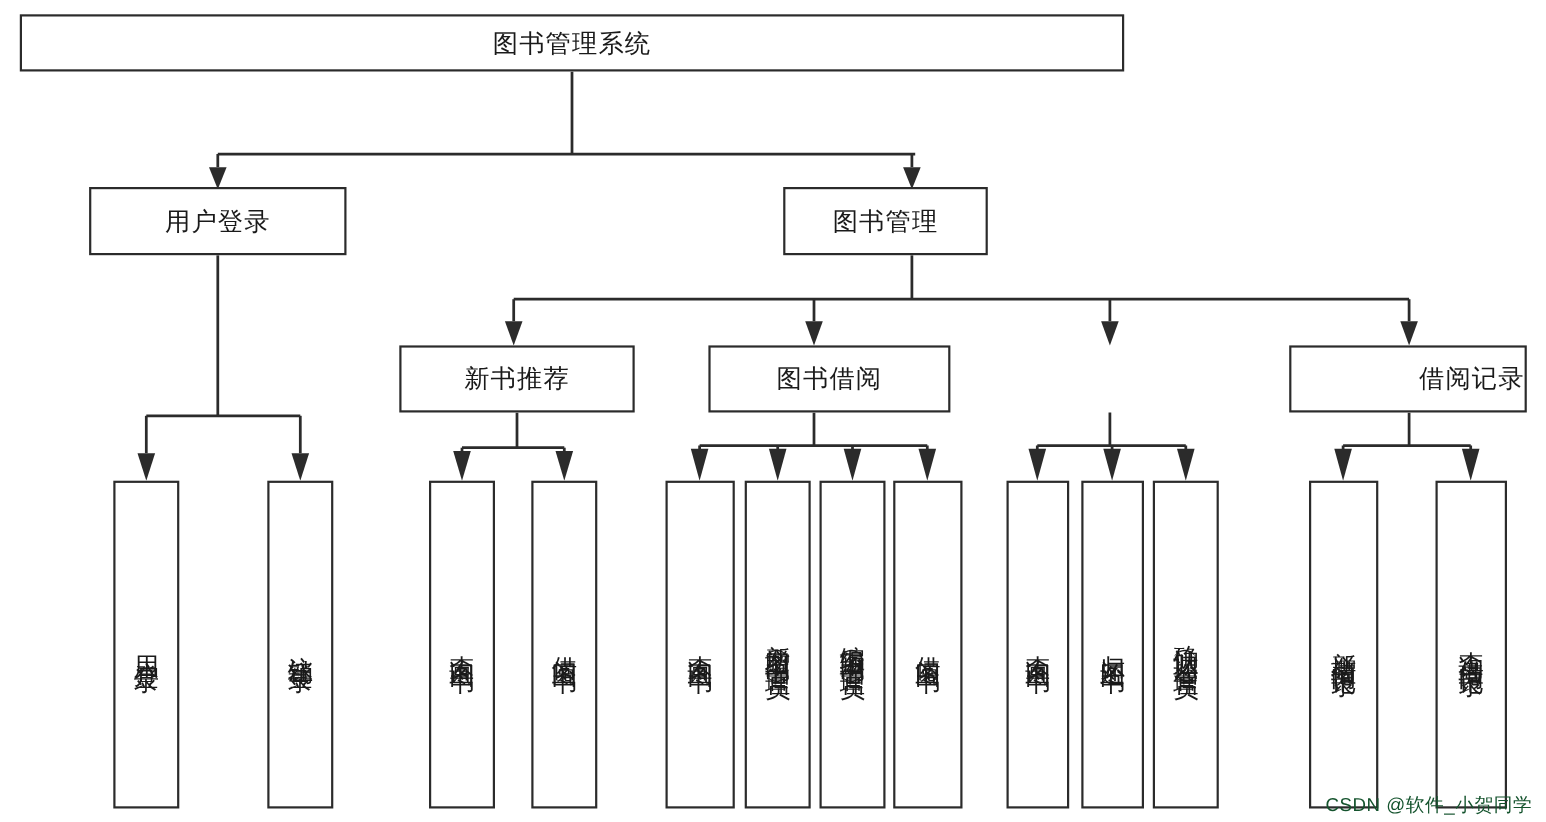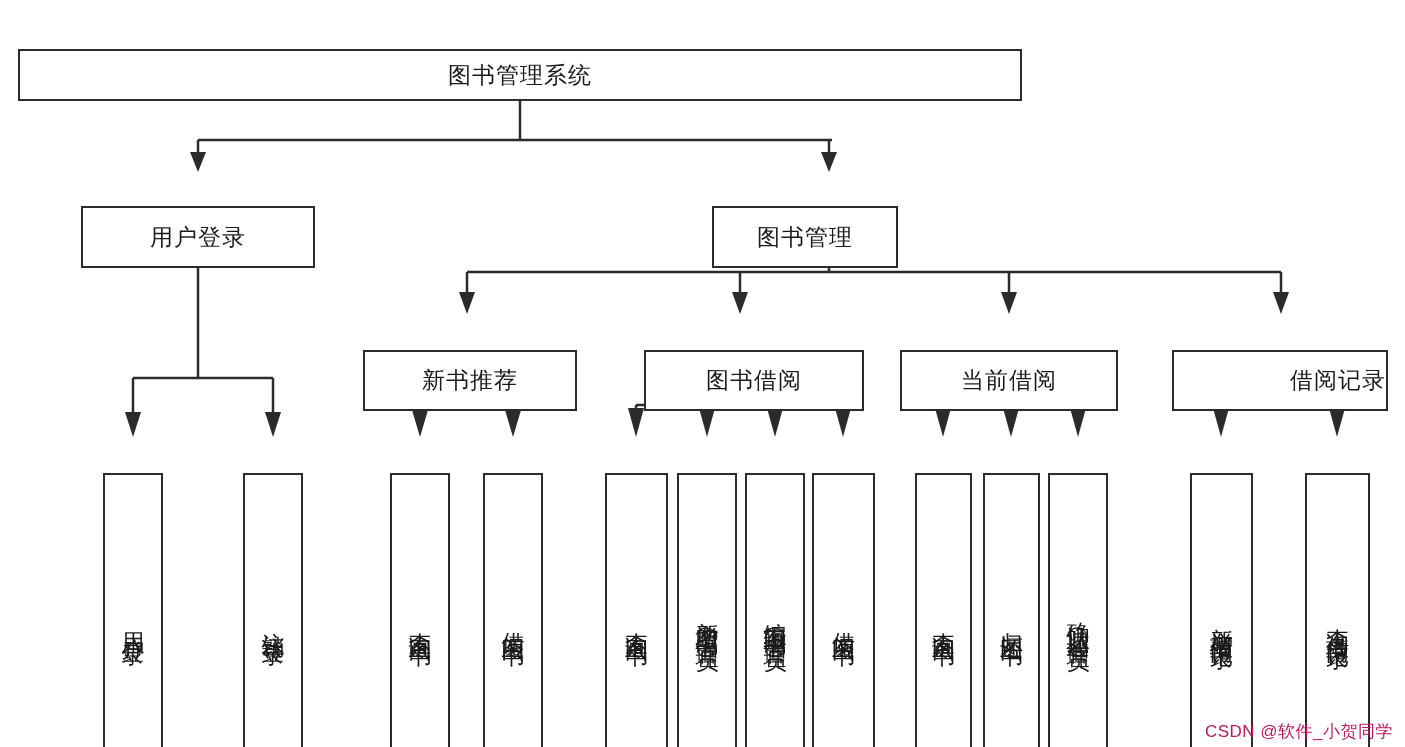--- a/index.html
+++ b/index.html
@@ -13,21 +13,20 @@
   #canvas{position:absolute;left:0;top:0;width:1405px;height:747px;}
   .node{
     position:absolute;
     box-sizing:border-box;
     border:2px solid #2b2b2b;
     background:#ffffff;
     display:flex;
     align-items:center;
     justify-content:center;
     color:#1a1a1a;
-    margin-top:36px;
   }
   .node.h{
     font-size:23px;
     letter-spacing:1px;
   }
   .node.v{
     writing-mode:vertical-rl;
     text-orientation:upright;
     font-size:23px;
     letter-spacing:4px;
@@ -42,21 +41,21 @@
   }
   .root{font-size:24px;}
   svg#links{position:absolute;left:0;top:0;width:1405px;height:747px;pointer-events:none;}
   .lnk{stroke:#2b2b2b;stroke-width:2.5;fill:none;}
   .arw{fill:#2b2b2b;}
   .watermark{
     position:absolute;
     right:12px;
     bottom:4px;
     font-size:17px;
-    color:#be185d;
+    color:#14532d;
     white-space:nowrap;
     letter-spacing:0.5px;
   }
 </style>
 </head>
 <body>
 
 <div id="canvas">
 
   <svg id="links" viewBox="0 0 1405 747">
@@ -131,23 +130,20 @@
   <div class="node h" style="left:712px;top:170px;width:186px;height:62px;">
     <span>图书管理</span>
   </div>
 
   <div class="node h" style="left:363px;top:314px;width:214px;height:61px;text-align:center;">
     <span>新书推荐</span>
   </div>
   <div class="node h" style="left:644px;top:314px;width:220px;height:61px;">
     <span>图书借阅</span>
   </div>
-  <div class="node h" style="left:900px;top:314px;width:218px;height:61px;">
-    <span>当前借阅</span>
-  </div>
   <div class="node h" style="left:1172px;top:314px;width:216px;height:61px;justify-content:flex-end;">
     <span>借阅记录</span>
   </div>
 
   <div class="node v" style="left:103px;top:437px;width:60px;height:298px;">
     <span class="vtext">用户登录</span>
   </div>
   <div class="node v" style="left:243px;top:437px;width:60px;height:298px;">
     <span class="vtext">注销登录</span>
   </div>

